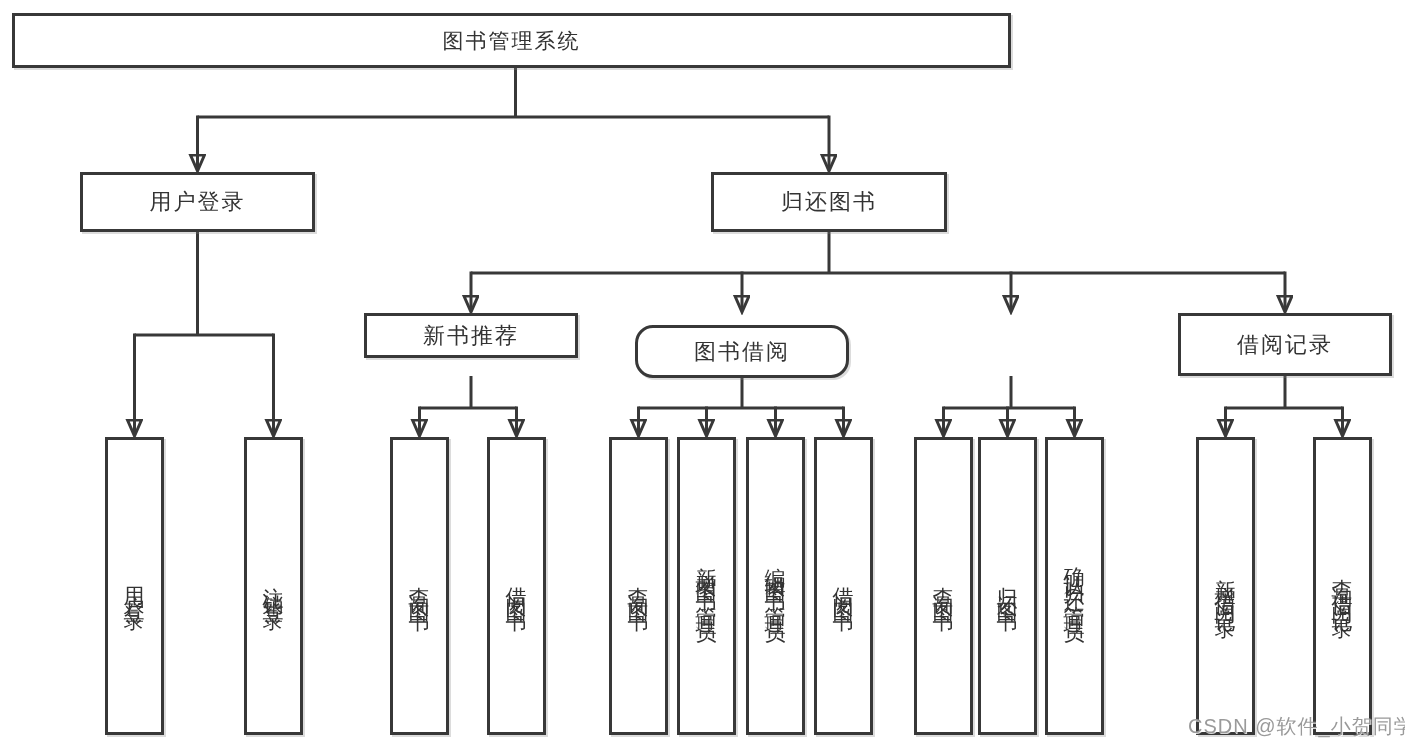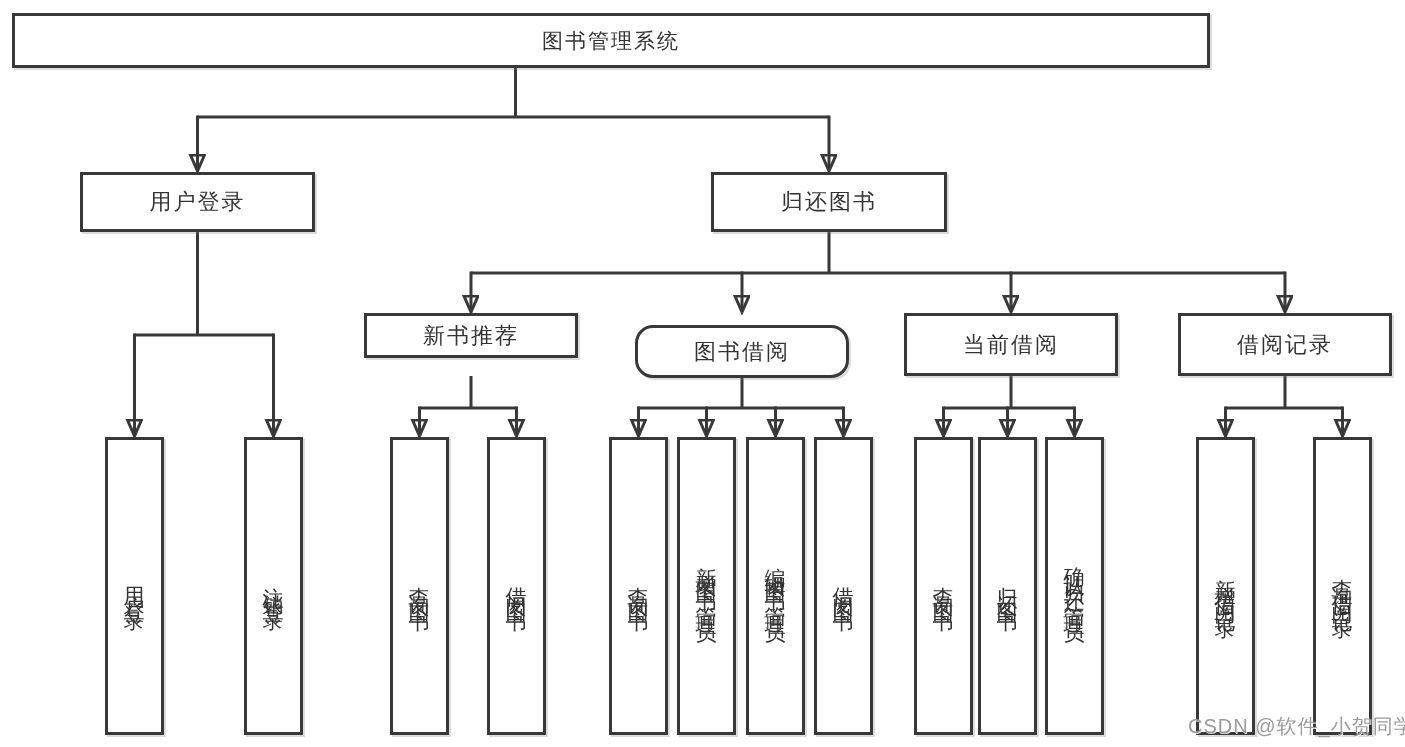--- a/index.html
+++ b/index.html
@@ -86,39 +86,36 @@
     <path d="M706.5,406.5 V435" marker-end="url(#arr)"></path>
     <path d="M775.5,406.5 V435" marker-end="url(#arr)"></path>
     <path d="M843.5,406.5 V435" marker-end="url(#arr)"></path>
     <path d="M943.5,406.5 V435" marker-end="url(#arr)"></path>
     <path d="M1007.5,406.5 V435" marker-end="url(#arr)"></path>
     <path d="M1074.5,406.5 V435" marker-end="url(#arr)"></path>
     <path d="M1225.5,406.5 V435" marker-end="url(#arr)"></path>
     <path d="M1342.5,406.5 V435" marker-end="url(#arr)"></path>
   </svg>
 
-  <div class="box root-box" style="left:12px; top:13px; width:1198px; height:55px;">
+  <div class="box root-box" style="left:12px; top:13px; width:999px; height:55px;">
     <span>图书管理系统</span>
   </div>
 
   <div class="box" style="left:80px; top:172px; width:235px; height:60px;">
     <span>用户登录</span>
   </div>
   <div class="box" style="left:711px; top:172px; width:236px; height:60px;">
     <span>归还图书</span>
   </div>
 
   <div class="box" style="left:364px; top:313px; width:214px; height:45px;">
     <span>新书推荐</span>
   </div>
   <div class="box" style="left:635px; top:325px; width:214px; height:53px;border-radius:18px;">
     <span>图书借阅</span>
-  </div>
-  <div class="box" style="left:904px; top:313px; width:214px; height:63px;">
-    <span>当前借阅</span>
   </div>
   <div class="box" style="left:1178px; top:313px; width:214px; height:63px;">
     <span>借阅记录</span>
   </div>
 
   <div class="box vbox" style="left:105px;">
     <span class="vtext">用户登录</span>
   </div>
   <div class="box vbox" style="left:244px;">
     <span class="vtext">注销登录</span>

